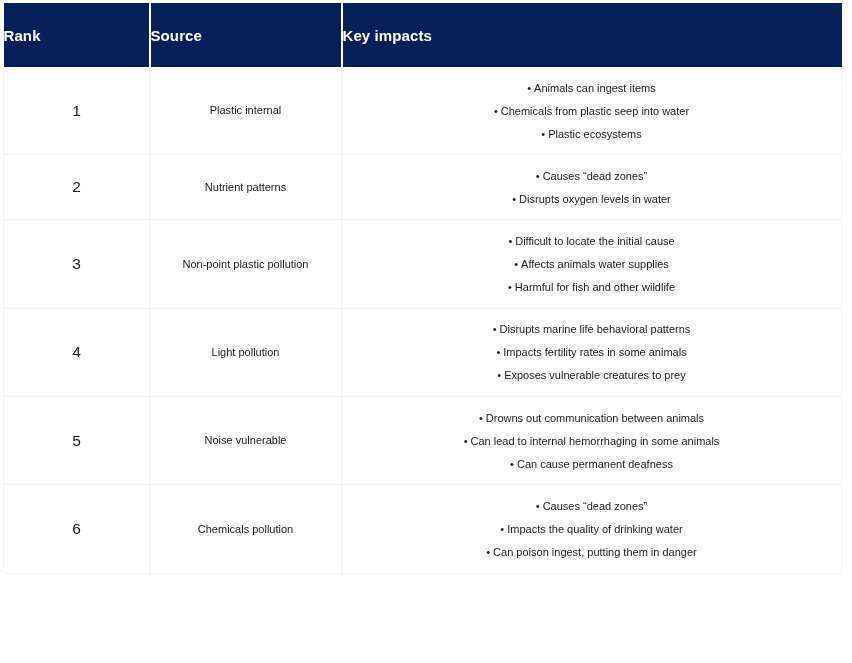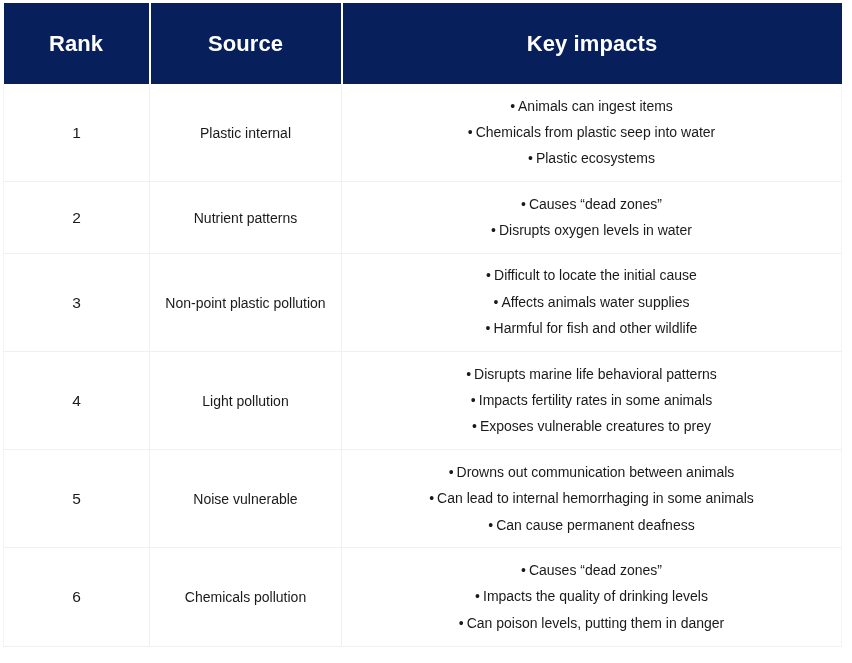--- a/index.html
+++ b/index.html
@@ -25,39 +25,39 @@
   table.impact-table {
     width: 838px;
     border-collapse: collapse;
     table-layout: fixed;
   }
 
   
   thead tr { background: #07205c; }
 
   thead th {
-    height: 81px;
+    height: 64px;
     color: #ffffff;
-    font-size: 22px;
+    font-size: 15px;
     font-weight: bold;
-    text-align: center;
+    text-align: left;
     vertical-align: middle;
     border-right: 2px solid #ffffff;
     letter-spacing: 0.1px;
   }
   thead th:last-child { border-right: none; }
 
   
   tbody td {
     border-bottom: 1px solid #eef0f2;
     border-right: 1px solid #eef0f2;
     border-left: 1px solid #eef0f2;
     text-align: center;
     vertical-align: middle;
-    font-size: 14px;
+    font-size: 11px;
     color: #1a1a1a;
     padding: 9px 6px;
   }
   tbody td:first-child { border-left: 1px solid #f2f4f6; }
   tbody td:last-child  { border-right: 1px solid #f2f4f6; }
 
   .col-rank    { width: 146px; }
   .col-source  { width: 192px; }
   .col-impacts { width: 500px; }
 
@@ -148,20 +148,20 @@
               <li><span class="bullet">•</span><span>Can cause permanent deafness</span></li>
             </ul>
           </td>
         </tr>
         <tr>
           <td class="cell-rank">6</td>
           <td class="cell-source">Chemicals pollution</td>
           <td>
             <ul class="impact-list">
               <li><span class="bullet">•</span><span>Causes “dead zones”</span></li>
-              <li><span class="bullet">•</span><span>Impacts the quality of drinking levels</span></li>
-              <li><span class="bullet">•</span><span>Can poison levels, putting them in danger</span></li>
+              <li><span class="bullet">•</span><span>Impacts the quality of drinking water</span></li>
+              <li><span class="bullet">•</span><span>Can poison ingest, putting them in danger</span></li>
             </ul>
           </td>
         </tr>
       </tbody>
   </table>
 </div>
 
 </body></html>

